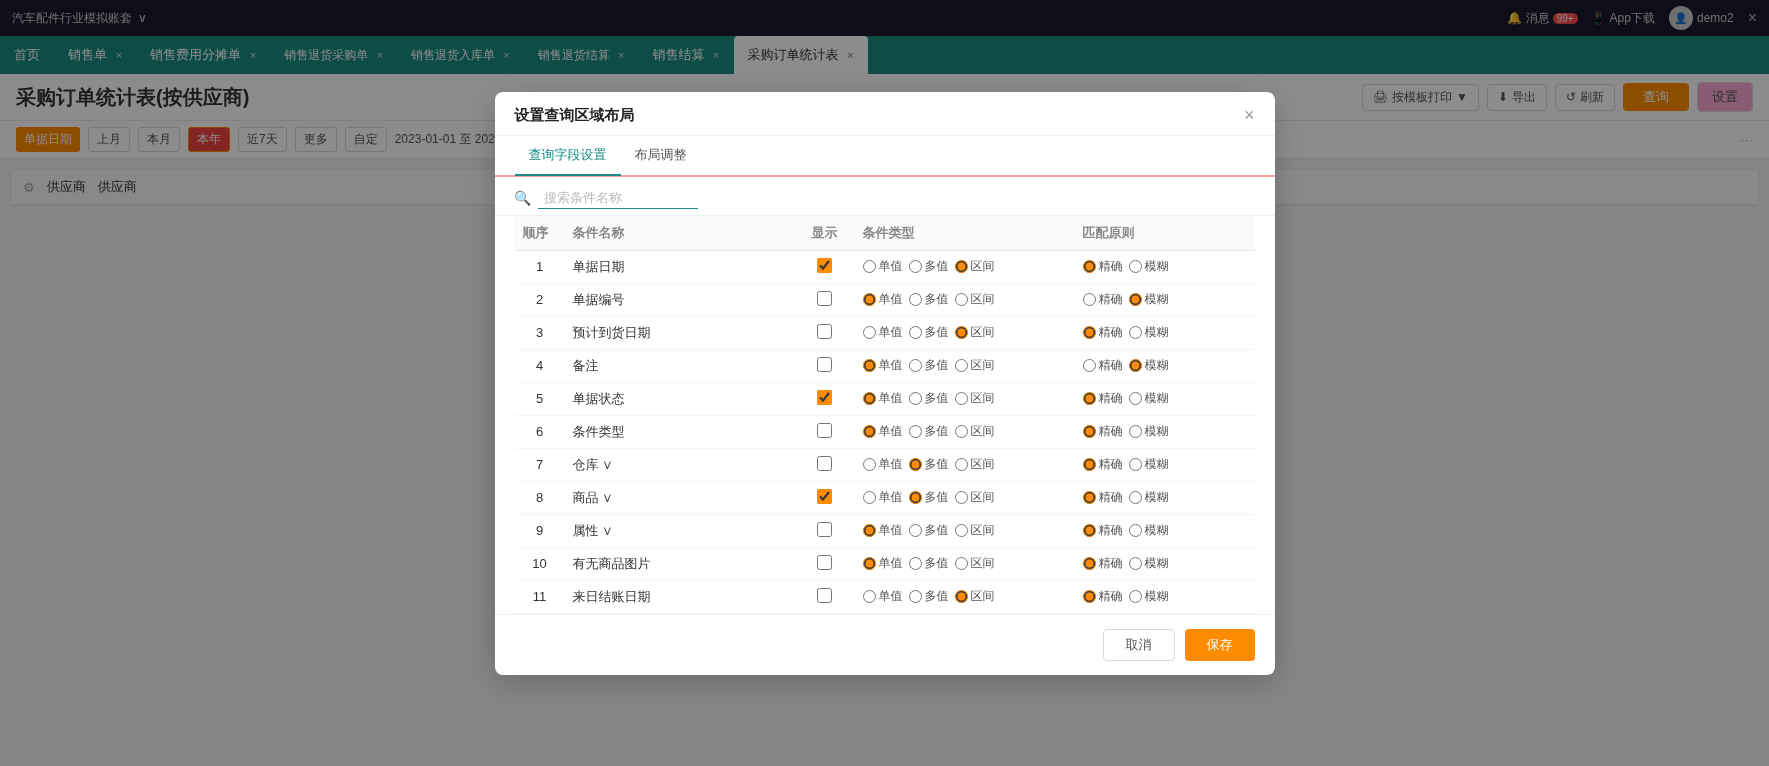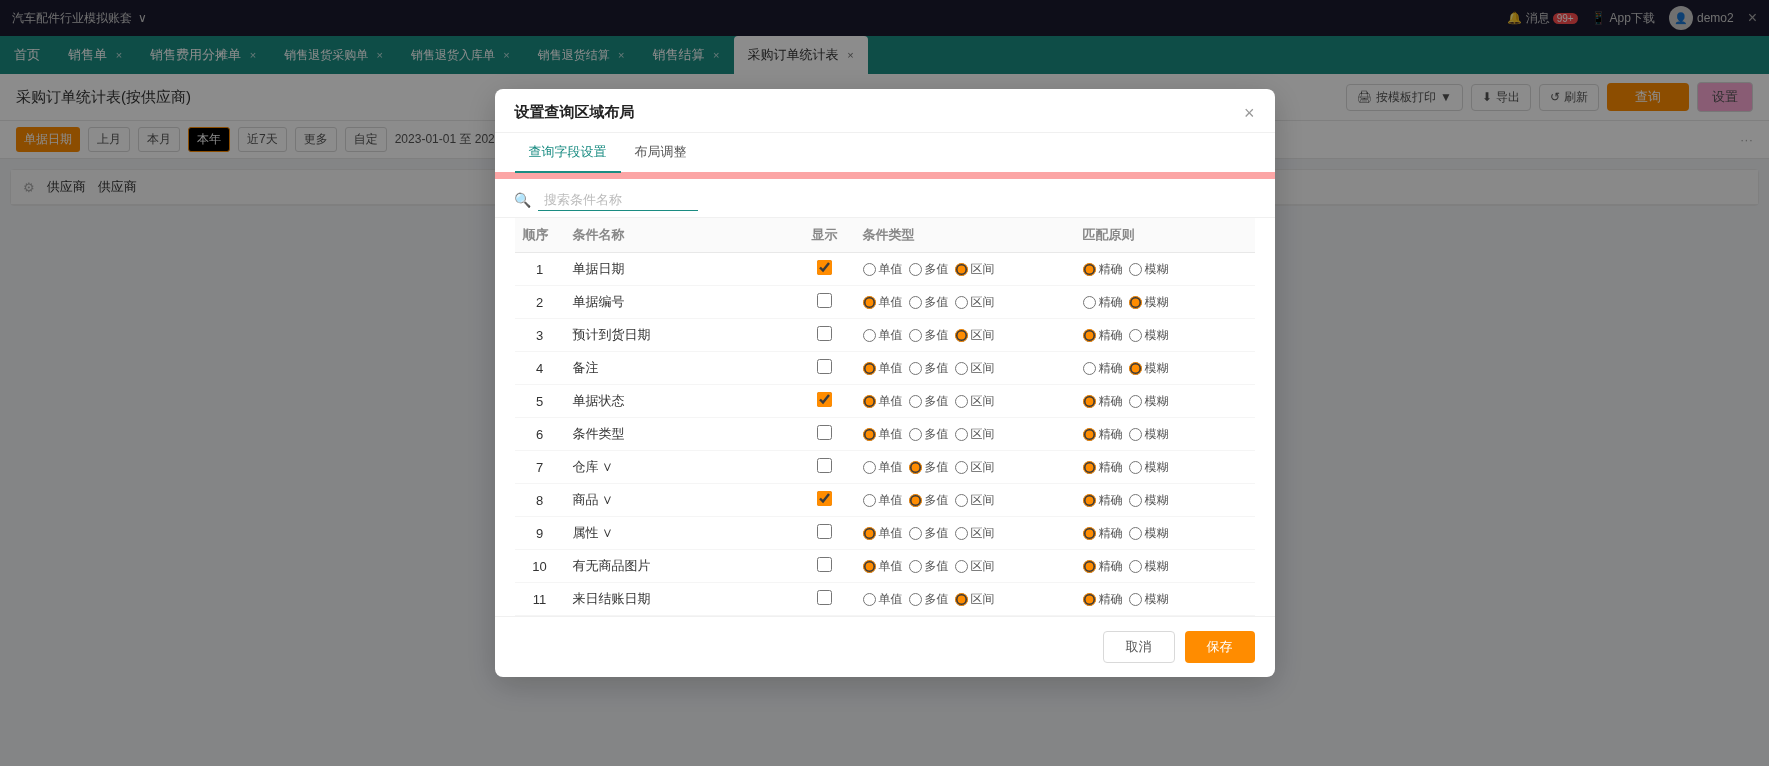--- a/index.html
+++ b/index.html
@@ -44,41 +44,41 @@
 
     
     .page-header {
       background: #fff;
       padding: 8px 16px;
       border-bottom: 1px solid #e8e8e8;
       display: flex;
       align-items: center;
       justify-content: space-between;
     }
-    .page-title { font-size: 15px; font-weight: normal; color: #333; }
+    .page-title { font-size: 20px; font-weight: bold; color: #333; }
     .page-actions { display: flex; align-items: center; gap: 8px; }
     .btn-print, .btn-export, .btn-refresh {
       border: 1px solid #d9d9d9; background: #fff; padding: 4px 10px; border-radius: 4px;
       cursor: pointer; font-size: 12px; color: #555; display: flex; align-items: center; gap: 4px;
     }
-    .btn-query { background: #ff8c00; color: #fff; border: none; padding: 5px 28px; border-radius: 4px; cursor: pointer; font-size: 13px; }
+    .btn-query { background: #ff8c00; color: #fff; border: none; padding: 5px 20px; border-radius: 4px; cursor: pointer; font-size: 13px; }
     .btn-set { background: #f9a8d4; color: #555; border: 1px solid #d9d9d9; padding: 5px 14px; border-radius: 4px; cursor: pointer; font-size: 13px; }
 
     
     .filter-bar {
       background: #fff;
       padding: 6px 16px;
       display: flex;
       align-items: center;
       gap: 8px;
       border-bottom: 1px solid #e8e8e8;
     }
     .filter-toggle { background: #ff8c00; color: #fff; border: none; padding: 4px 8px; border-radius: 3px; cursor: pointer; font-size: 12px; }
     .date-btn { border: 1px solid #d9d9d9; background: #fff; padding: 3px 8px; border-radius: 3px; cursor: pointer; font-size: 12px; color: #555; }
-    .date-btn.active { background: #000000; color: #fff; border-color: #ff8c00; }
+    .date-btn.active { background: #ef4444; color: #fff; border-color: #ff8c00; }
     .date-range { font-size: 12px; color: #555; }
     .filter-dots { margin-left: auto; color: #aaa; cursor: pointer; }
 
     
     .main-content {
       background: #f0f2f5;
       padding: 10px;
       min-height: 400px;
       position: relative;
     }
@@ -127,21 +127,21 @@
       align-items: center;
       justify-content: space-between;
     }
     .dialog-title { font-size: 15px; font-weight: bold; color: #222; text-align: right; }
     .dialog-close { cursor: pointer; color: #999; font-size: 18px; line-height: 1; }
 
     
     .dialog-tabs {
       display: flex;
       padding: 0 20px;
-      border-bottom: 7px solid #fca5a5;
+      border-bottom: 2px solid #fca5a5;
       gap: 0;
     }
     .dialog-tab {
       padding: 10px 14px;
       font-size: 13px;
       color: #555;
       cursor: pointer;
       border-bottom: 2px solid transparent;
       margin-bottom: -1px;
     }

